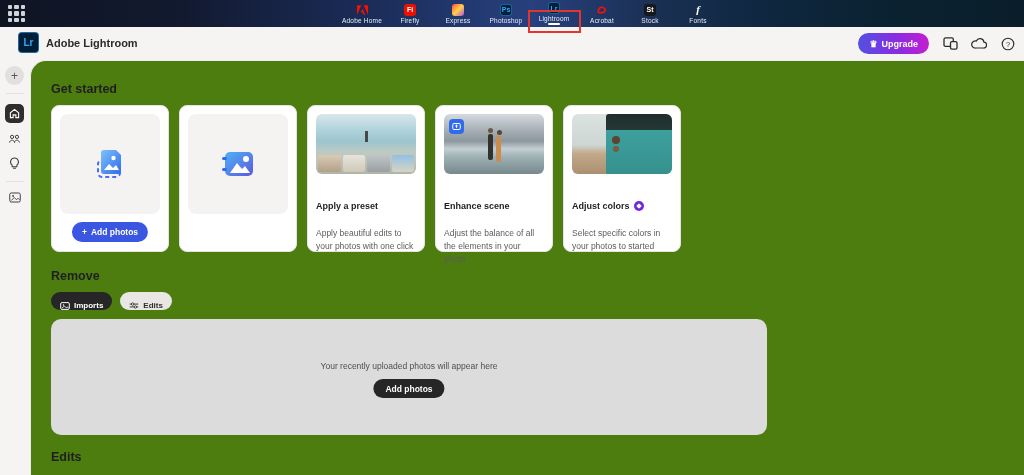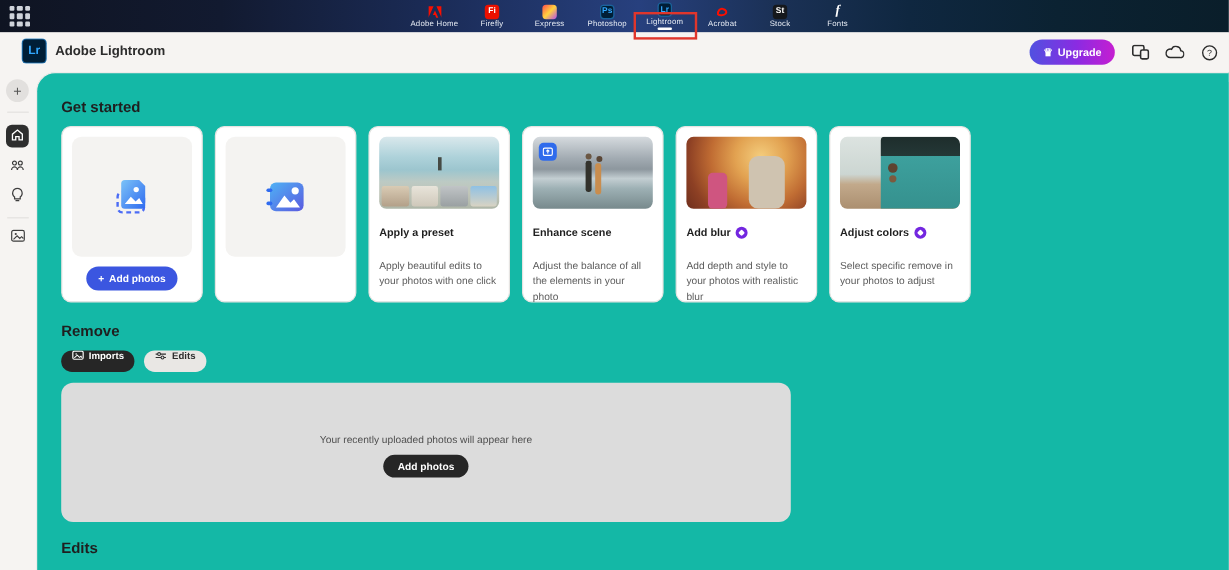--- a/index.html
+++ b/index.html
@@ -42,35 +42,35 @@
   
   .sidebar { position:absolute; left:0; top:60px; width:30px; height:415px; background:#f6f4f2; }
   .sb-plus { position:absolute; left:5px; top:6px; width:19px; height:19px; border-radius:50%; background:#e2e0de;
     color:#555; font-size:12px; display:flex; align-items:center; justify-content:center; cursor:pointer; }
   .sb-div { position:absolute; left:6px; width:18px; height:1px; background:#e3e1df; }
   .sb-item { position:absolute; left:5px; width:19px; height:19px; border-radius:5px; display:flex;
     align-items:center; justify-content:center; cursor:pointer; color:#3d3d3d; }
   .sb-item.active { background:#2e2e2e; color:#fff; }
 
   
-  .panel { position:absolute; left:30px; top:60px; width:994px; height:415px; background:#14b8a6;
+  .panel { position:absolute; left:30px; top:60px; width:994px; height:415px; background:#4d7c0f;
     border-radius:16px 0 0 0; border:1px solid #edebe9; border-right:none; border-bottom:none; }
   .section-h { position:absolute; left:20px; font-size:12.5px; font-weight:bold; color:#1f1f1f; }
 
   
   .cards { position:absolute; left:20px; top:44px; display:flex; gap:10px; }
   .card { width:118px; height:147px; background:#fff; border:1px solid #e6e4e2; border-radius:8px;
     padding:8px; cursor:pointer; position:relative; }
   .gray-box { width:100px; height:100px; background:#f4f3f1; border-radius:8px; display:flex;
     align-items:center; justify-content:center; }
   .pill-btn { position:absolute; left:50%; transform:translateX(-50%); bottom:9px; height:20px;
     border:none; border-radius:11px; background:#3b56e0; color:#fff; font-size:8.5px; font-weight:bold;
     display:flex; align-items:center; gap:4px; padding:0 10px; white-space:nowrap; cursor:pointer; font-family:inherit; }
   .card-img { width:100px; height:60px; border-radius:6px; position:relative; overflow:hidden; }
-  .card-title { margin-top:15px; font-size:9px; font-weight:bold; color:#1f1f1f; display:flex; align-items:center; gap:4px; }
+  .card-title { margin-top:27px; font-size:9px; font-weight:bold; color:#1f1f1f; display:flex; align-items:center; gap:4px; }
   .card-desc { margin-top:16px; font-size:8.5px; color:#5c5c5c; line-height:1.55; }
   .premium-badge { width:10px; height:10px; border-radius:50%; background:#7326e0; display:inline-flex;
     align-items:center; justify-content:center; flex:none; }
   .premium-badge i { width:4px; height:4px; background:#fff; transform:rotate(45deg); border-radius:1px; }
 
   
   .art-preset { background:linear-gradient(180deg,#d9e8ec 0%,#aed2da 28%,#9cc5ce 46%,#bccac4 62%,#c0c5b8 78%,#aeb6a8 100%); }
   .art-preset::before { content:""; position:absolute; left:49px; top:17px; width:2.5px; height:11px; background:#454a44; }
   .thumbs { position:absolute; left:2px; right:2px; bottom:2px; height:17px; display:flex; gap:2px; }
   .thumbs span { flex:1; border-radius:2px; }
@@ -92,25 +92,25 @@
   .art-blur::after { content:""; position:absolute; left:52px; top:16px; width:30px; height:44px; background:#cfc3b0; border-radius:8px;
     box-shadow:0 -8px 0 -9px #d9b36a; }
   .art-colors { background:linear-gradient(180deg,#dce3e0 0%,#ccd6d2 52%,#c2a98b 66%,#ab8f70 100%); }
   .art-colors::before { content:""; position:absolute; right:0; top:0; width:66px; height:60px; background:
     linear-gradient(180deg,#1e2d2c 0%,#243836 26%,#3da09d 27%,#35918e 100%); border-radius:3px 0 0 0; }
   .art-colors::after { content:""; position:absolute; right:52px; top:22px; width:8px; height:8px; border-radius:50%; background:#5e4330;
     box-shadow:0 9px 0 -1px #7c5a3e; }
 
   
   .filters { position:absolute; left:20px; top:231px; display:flex; gap:8px; }
-  .filter { height:18px; border-radius:9px; border:none; display:flex; align-items:flex-start; gap:4px;
+  .filter { height:18px; border-radius:9px; border:none; display:flex; align-items:flex-end; gap:4px;
     padding:0 9px; font-size:8px; font-weight:bold; cursor:pointer; font-family:inherit; }
   .filter.active { background:#262626; color:#fff; }
   .filter.inactive { background:#e9e7e4; color:#2f2f2f; }
-  .empty { position:absolute; left:20px; top:258px; width:608px; height:116px; background:#dcdcdc; border-radius:10px;padding-left:10px; }
+  .empty { position:absolute; left:20px; top:258px; width:716px; height:116px; background:#dcdcdc; border-radius:10px;padding-left:10px; }
   .empty-text { position:absolute; left:0; right:0; top:42px; text-align:center; font-size:8.5px; color:#4f4f4f; }
   .empty-btn { position:absolute; left:50%; transform:translateX(-50%); top:60px; height:19px; padding:0 12px;
     border:none; border-radius:10px; background:#262626; color:#fff; font-size:8.5px; font-weight:bold; cursor:pointer; font-family:inherit; }
 </style>
 </head>
 <body>
 
 <div class="topbar">
   <div class="waffle">
     <span></span>
@@ -304,40 +304,30 @@
             </svg>
         </span>
       </div>
       <div class="card-title">
         <span>Enhance scene</span>
       </div>
       <div class="card-desc">Adjust the balance of all the elements in your photo</div>
     </div>
 
 
-    <div class="card">
-      <div class="card-img art-blur"></div>
-      <div class="card-title">
-        <span>Add blur</span>
-        <span class="premium-badge">
-            <i></i>
-          </span>
-      </div>
-      <div class="card-desc">Add depth and style to your photos with realistic blur</div>
-    </div>
 
     <div class="card">
       <div class="card-img art-colors"></div>
       <div class="card-title">
         <span>Adjust colors</span>
         <span class="premium-badge">
             <i></i>
           </span>
       </div>
-      <div class="card-desc">Select specific remove in your photos to adjust</div>
+      <div class="card-desc">Select specific colors in your photos to started</div>
     </div>
 
   </div>
 
   <div class="section-h" style="top:208px">Remove</div>
 
   <div class="filters">
     <button class="filter active">
       <svg width="10" height="8" viewBox="0 0 16 13">
           <rect x="1" y="1" width="14" height="11" rx="2" fill="none" stroke="#fff" stroke-width="1.6"></rect>

